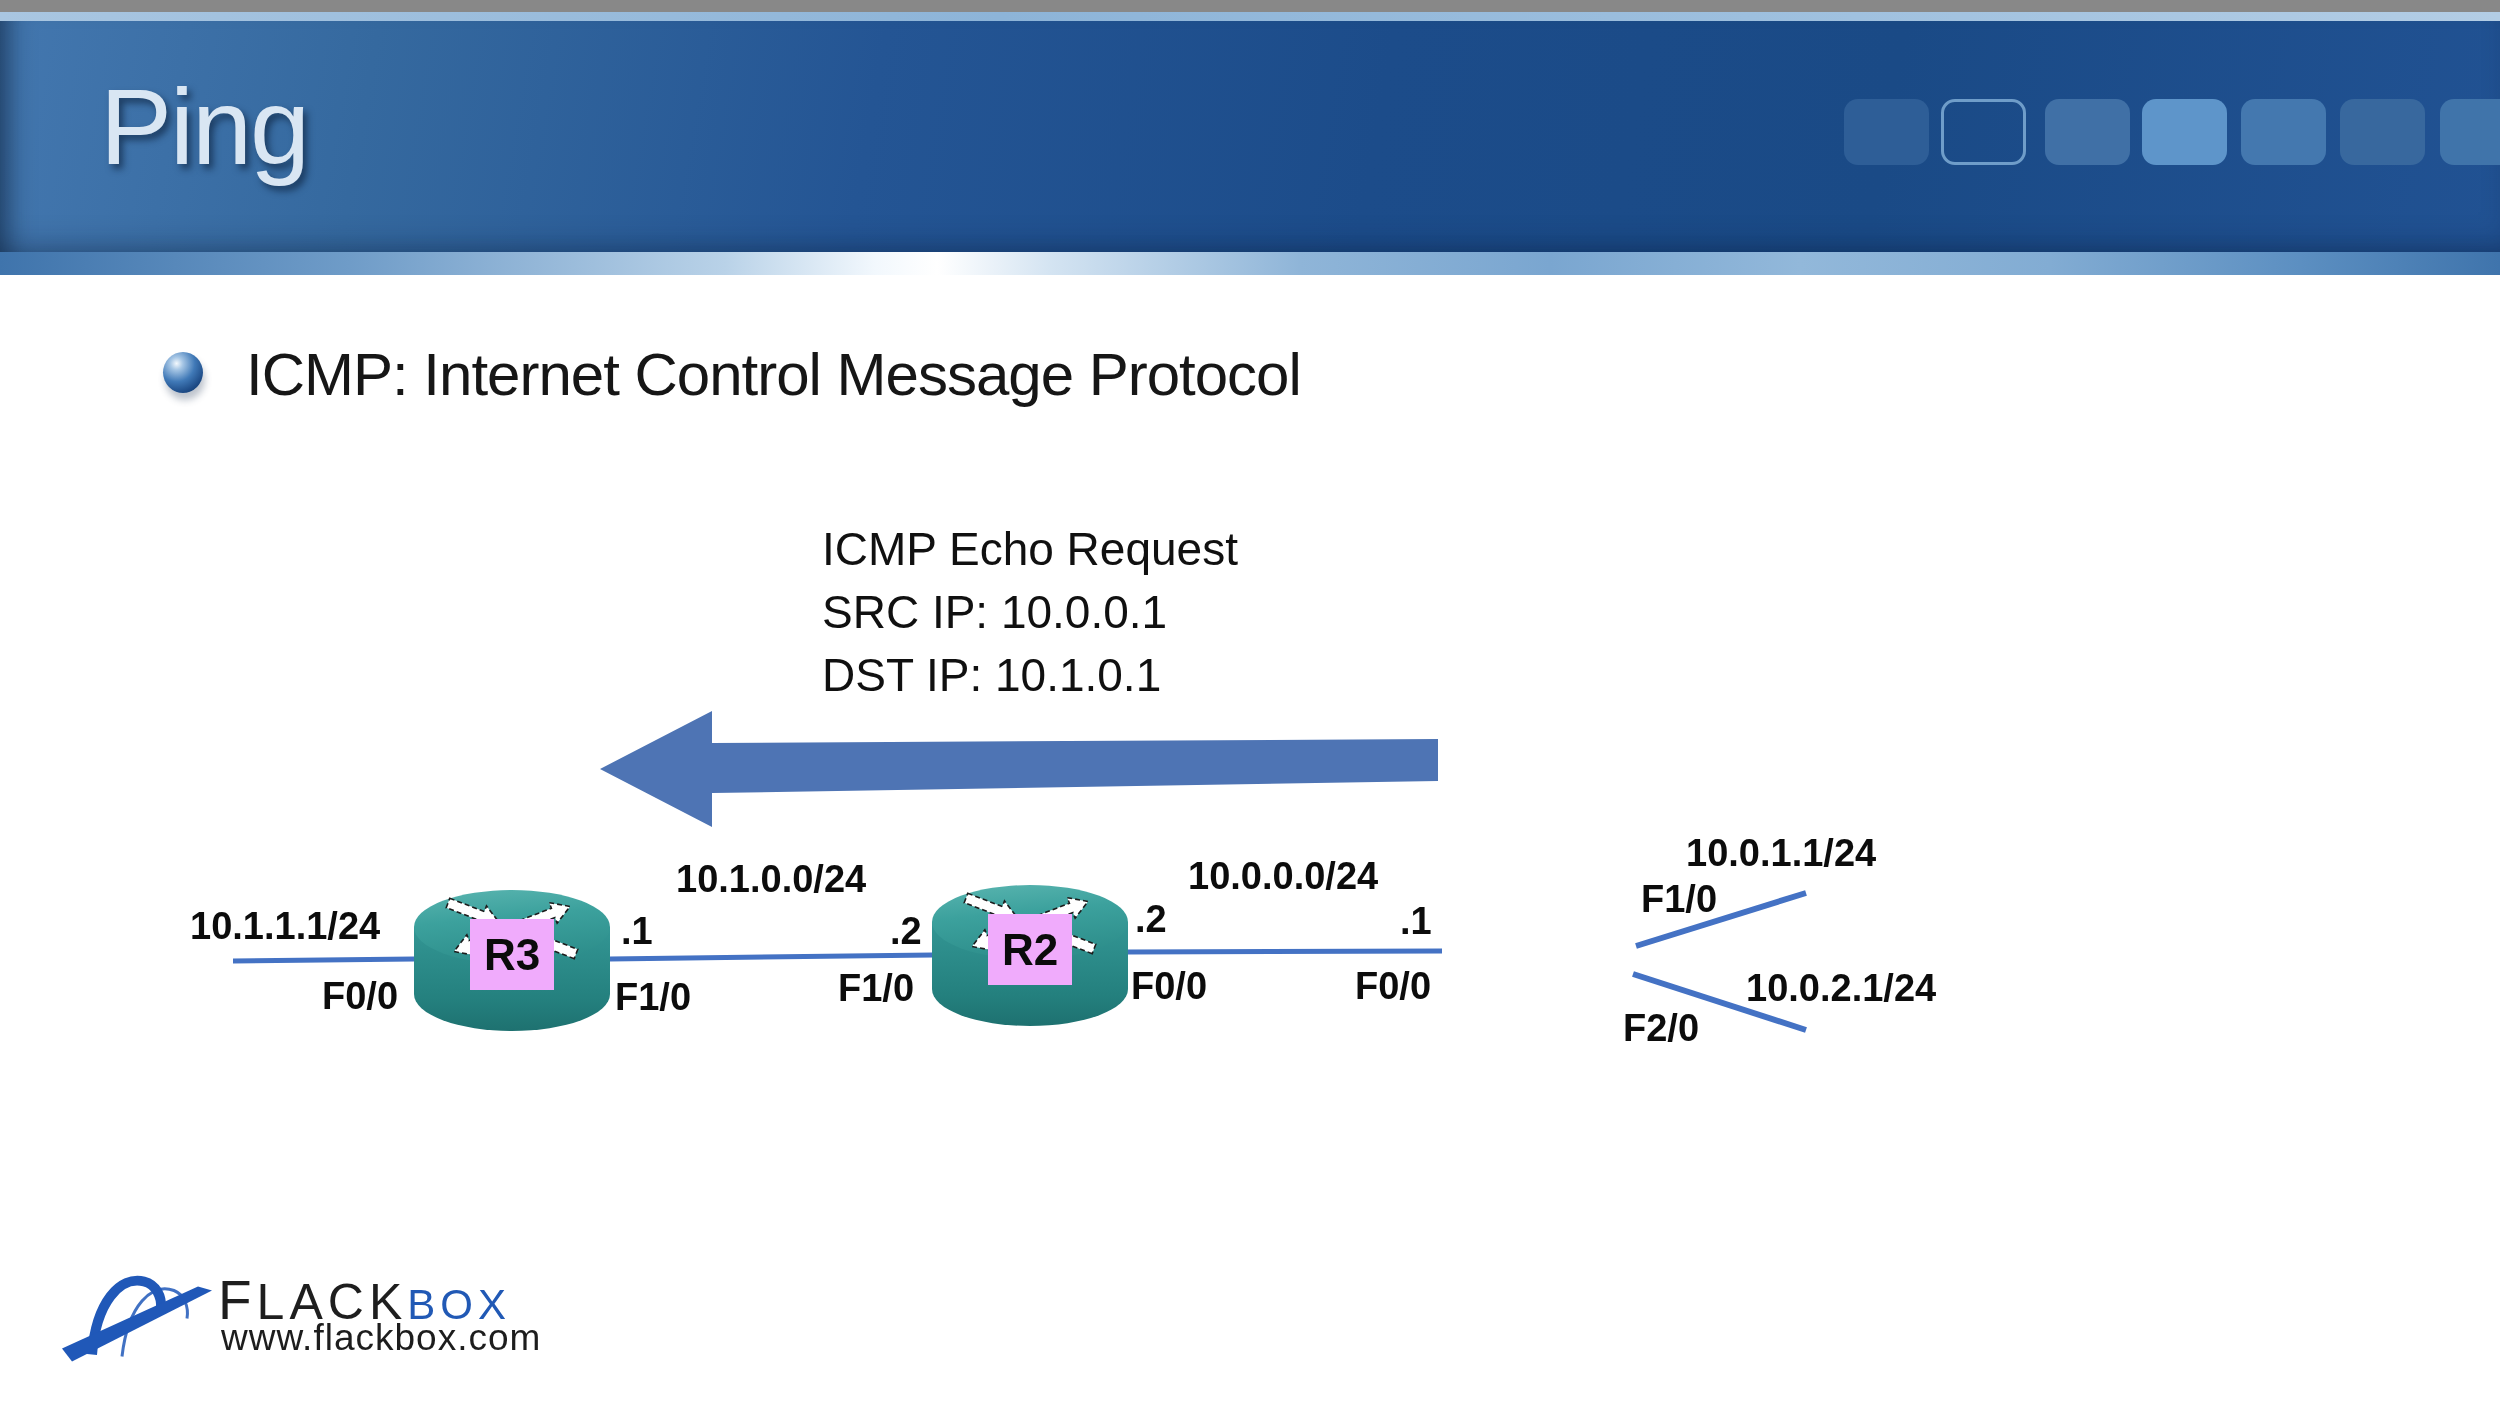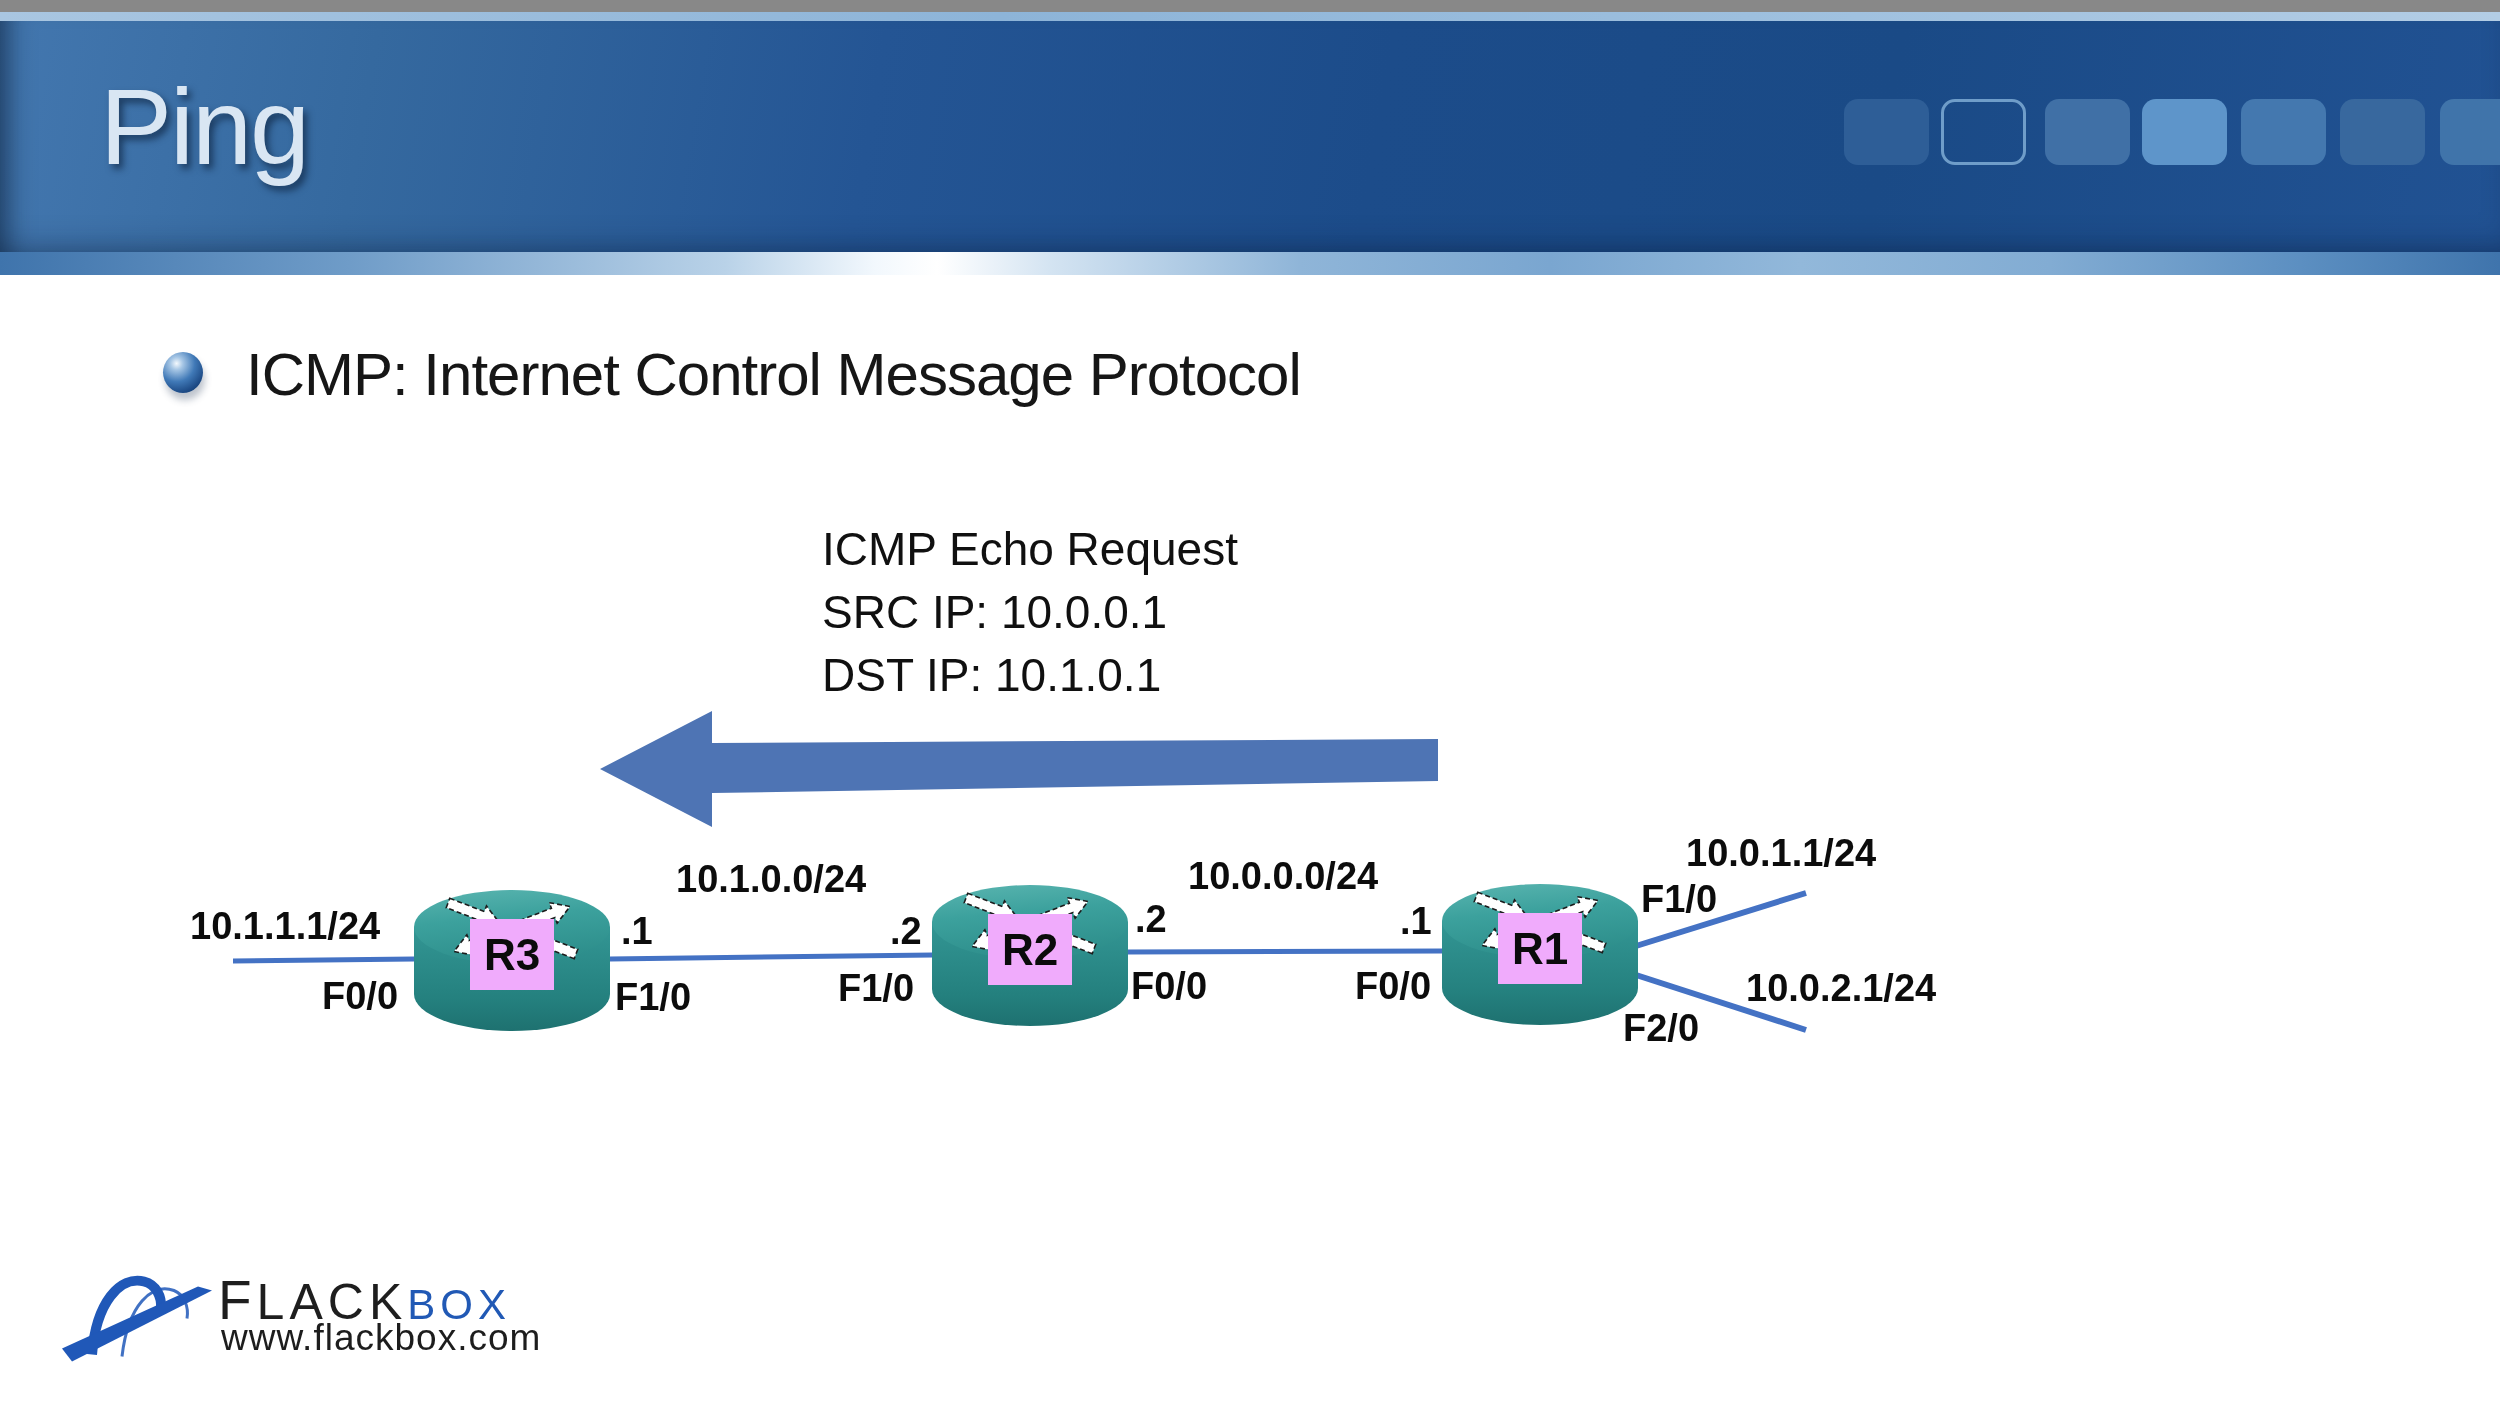--- a/index.html
+++ b/index.html
@@ -170,33 +170,20 @@
       <g fill="#ffffff" stroke="#1c1c1c" stroke-width="1.6" stroke-dasharray="5,3">
         <polygon points="0,-5 42,-5 42,-11 60,0 42,11 42,5 0,5" transform="translate(102,40) rotate(-21)"></polygon>
         <polygon points="0,-5 42,-5 42,-11 60,0 42,11 42,5 0,5" transform="translate(98,42) rotate(159)"></polygon>
         <polygon points="0,-5 37,-5 37,-11 55,0 37,11 37,5 0,5" transform="translate(36,15) rotate(21)"></polygon>
         <polygon points="0,-5 37,-5 37,-11 55,0 37,11 37,5 0,5" transform="translate(164,66) rotate(201)"></polygon>
       </g>
     </svg>
     <div class="router-label">R2</div>
   </div>
 
-  <div class="router router-r1">
-    <svg width="200" height="145" viewBox="0 0 200 145">
-      <path d="M2,39 L2,106 A98,37 0 0 0 198,106 L198,39 Z" fill="url(#sideGrad)"></path>
-      <ellipse cx="100" cy="39" rx="98" ry="37" fill="url(#topGrad)"></ellipse>
-      <g fill="#ffffff" stroke="#1c1c1c" stroke-width="1.6" stroke-dasharray="5,3">
-        <polygon points="0,-5 42,-5 42,-11 60,0 42,11 42,5 0,5" transform="translate(102,40) rotate(-21)"></polygon>
-        <polygon points="0,-5 42,-5 42,-11 60,0 42,11 42,5 0,5" transform="translate(98,42) rotate(159)"></polygon>
-        <polygon points="0,-5 37,-5 37,-11 55,0 37,11 37,5 0,5" transform="translate(36,15) rotate(21)"></polygon>
-        <polygon points="0,-5 37,-5 37,-11 55,0 37,11 37,5 0,5" transform="translate(164,66) rotate(201)"></polygon>
-      </g>
-    </svg>
-    <div class="router-label">R1</div>
-  </div>
 
   <div class="dlabel l-lan-r3">10.1.1.1/24</div>
   <div class="dlabel l-r3-f00">F0/0</div>
   <div class="dlabel l-r3-addr">.1</div>
   <div class="dlabel l-r3-f10">F1/0</div>
   <div class="dlabel l-net32">10.1.0.0/24</div>
   <div class="dlabel l-r2-addrl">.2</div>
   <div class="dlabel l-r2-f10">F1/0</div>
   <div class="dlabel l-r2-addrr">.2</div>
   <div class="dlabel l-r2-f00">F0/0</div>

